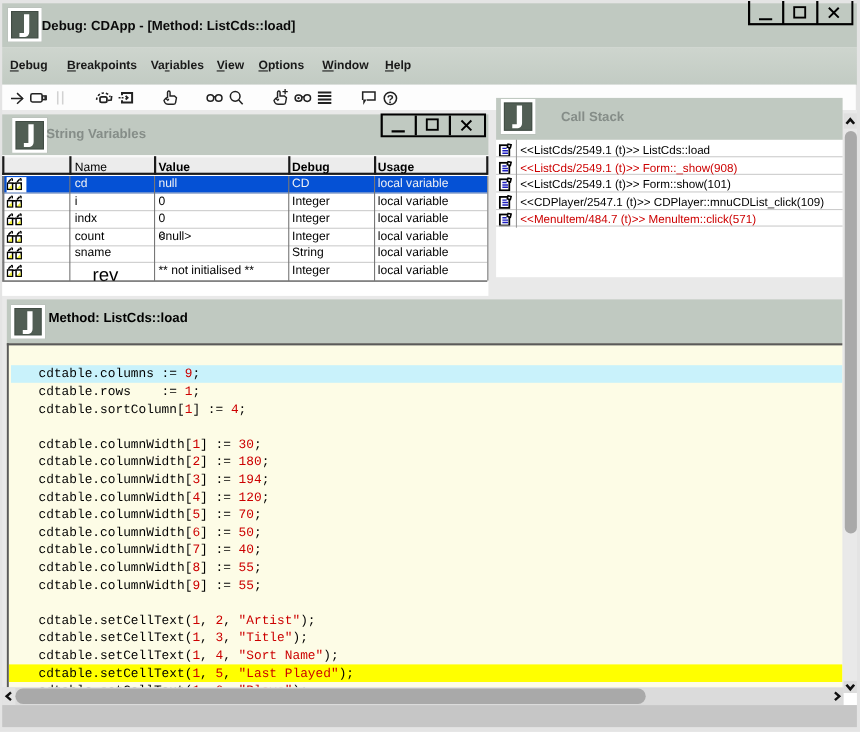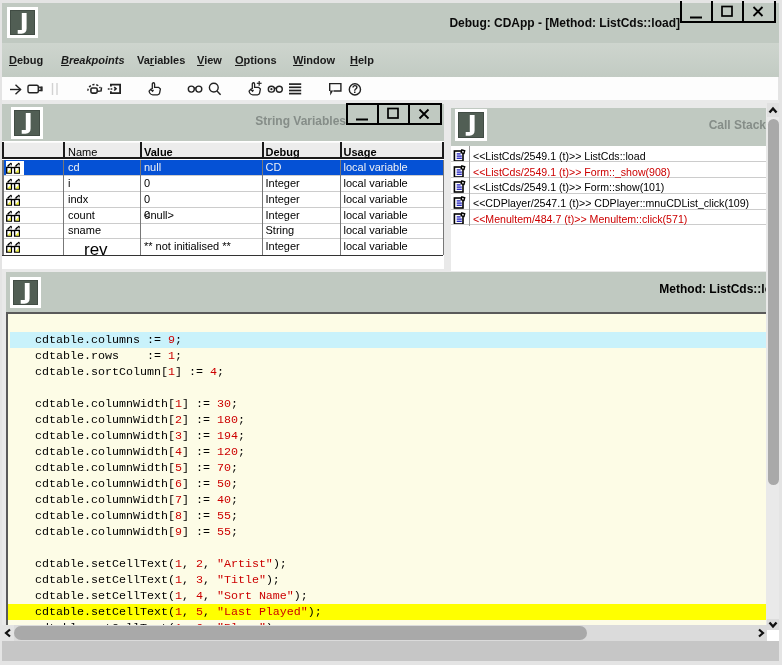--- a/index.html
+++ b/index.html
@@ -3,21 +3,21 @@
 <meta charset="utf-8">
 <style>
   * { margin:0; padding:0; box-sizing:border-box; }
   html,body { width:782px; height:665px; overflow:hidden; }
   body { font-family:"Liberation Sans", sans-serif; background:#e4e4e4; }
   #app { position:relative; width:782px; height:665px; }
   .abs { position:absolute; }
   .sage { background:#c0c9c1; }
   .jicon { position:absolute; background:#515e54; border:3px solid #fff; box-shadow: inset 0 0 0 1px #414c44; }
   .jicon svg { position:absolute; left:0; top:0; }
-  .ttl { position:absolute; font-size:12px; line-height:12px; font-weight:bold; text-align:right; }
+  .ttl { position:absolute; font-size:12px; line-height:12px; font-weight:bold; text-align:left; }
 </style>
 </head>
 <body>
 <div id="app">
 
   <div class="abs sage" style="left:2px; top:3px; width:777px; height:40px;"></div>
   <div class="jicon" style="left:7px; top:7px; width:31px; height:31px;">
       <svg width="25" height="25" viewBox="0 0 25 25">
         <path d="M11.8 2.9 H16.6 V18.6 C16.6 21.9 14.9 23.7 11.5 23.7 L7.7 23.7 L7.7 19.9 L11.8 19.9 Z" fill="#fff"></path>
       </svg>
@@ -29,21 +29,21 @@
     <line x1="34" y1="0" x2="34" y2="21" stroke="#000" stroke-width="2"></line>
     <line x1="65" y1="0" x2="65" y2="21" stroke="#000" stroke-width="2"></line>
     <line x1="12" y1="16.5" x2="24" y2="16.5" stroke="#000" stroke-width="2"></line>
     <rect x="44" y="5.5" width="10" height="9.5" fill="none" stroke="#000" stroke-width="1.7"></rect>
     <path d="M75.5 6 L84.5 15 M84.5 6 L75.5 15" stroke="#000" stroke-width="1.8"></path>
   </svg>
 
   <div class="abs" style="left:2px; top:43px; width:777px; height:34px; background:linear-gradient(#ced5ce, #c2cbc3);"></div>
   <div class="abs" id="menubar" style="left:0; top:54px; width:782px; height:16px; font-size:11px; font-weight:bold; color:#1a1a1a;">
     <span class="abs" style="left:9px;"><u>D</u>ebug</span>
-    <span class="abs" style="left:61px;font-style:italic;"><u>B</u>reakpoints</span>
+    <span class="abs" style="left:61px;"><u>B</u>reakpoints</span>
     <span class="abs" style="left:137px;">Va<u>r</u>iables</span>
     <span class="abs" style="left:197px;"><u>V</u>iew</span>
     <span class="abs" style="left:235px;"><u>O</u>ptions</span>
     <span class="abs" style="left:293px;"><u>W</u>indow</span>
     <span class="abs" style="left:350px;"><u>H</u>elp</span>
   </div>
 
   <div class="abs" style="left:2px; top:77px; width:776px; height:22.5px; background:#fdfdfd;"></div>
   <svg class="abs" style="left:0; top:77px;" width="782" height="26" viewBox="0 0 782 26">
     <g stroke="#222" stroke-width="1.4" fill="none">
@@ -236,21 +236,21 @@
         <div class="abs" style="left:0px; top:57px; width:1.5px; height:94.8px; background:#777;"></div>
         <div class="abs" style="left:60.5px; top:57px; width:1px; height:94.8px; background:#777;"></div>
         <div class="abs" style="left:138px; top:57px; width:1px; height:94.8px; background:#777;"></div>
         <div class="abs" style="left:259.5px; top:57px; width:1px; height:94.8px; background:#777;"></div>
         <div class="abs" style="left:338px; top:57px; width:1px; height:94.8px; background:#777;"></div>
         <div class="abs" style="left:440.5px; top:57px; width:1.5px; height:94.8px; background:#777;"></div>
         <div class="abs" style="left:0; top:151.8px; width:441px; height:1.5px; background:#333;"></div>
       </div>
   </div>
 
-  <div class="abs" id="cswin" style="left:451px; top:107px; width:286px; height:164px;padding-left:14px;">
+  <div class="abs" id="cswin" style="left:451px; top:88px; width:286px; height:164px;padding-left:14px;">
     <div class="abs" style="left:0; top:39px; width:315px; height:125px; background:#fff;"></div>
     <div class="abs sage" style="left:0; top:1px; width:315px; height:38px;"></div>
     <div class="jicon" style="left:4px; top:2px; width:32px; height:32px;">
         <svg width="25" height="25" viewBox="0 0 25 25">
           <path d="M11.8 2.9 H16.6 V18.6 C16.6 21.9 14.9 23.7 11.5 23.7 L7.7 23.7 L7.7 19.9 L11.8 19.9 Z" fill="#fff"></path>
         </svg>
       </div>
     <div class="ttl" style="left:59px; top:11.5px; width:256px; color:#858d88;">Call Stack</div>
     <div id="csrows">
         <div class="abs" style="left:1.5px; top:41.8px; width:13px; height:14px;"><svg width="13" height="14" viewBox="0 0 13 14">

